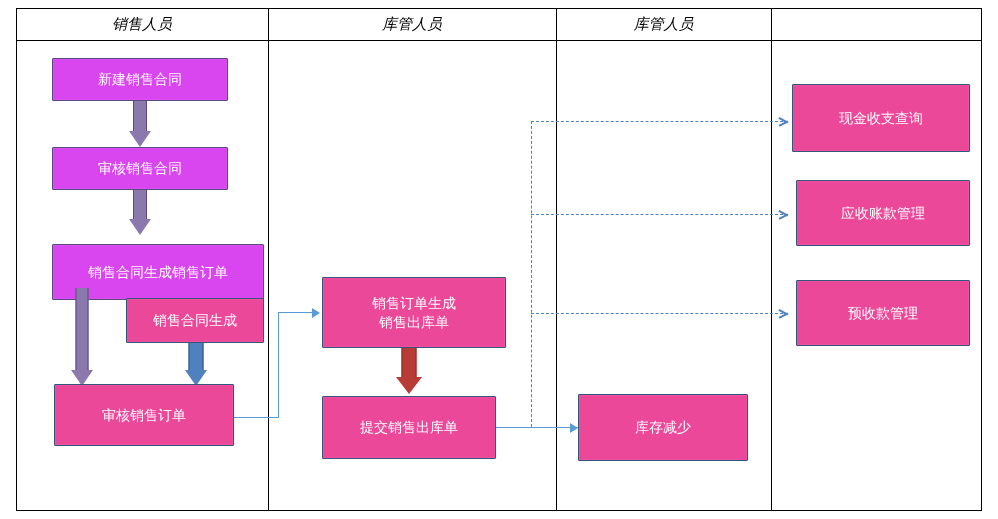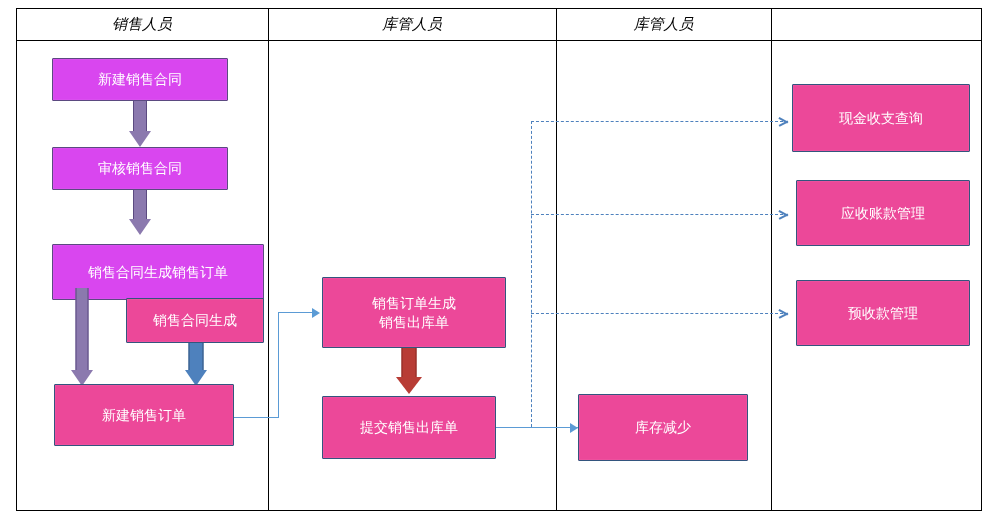--- a/index.html
+++ b/index.html
@@ -97,21 +97,21 @@
   <div class="node blue" style="left:126px;top:298px;width:138px;height:45px">
     <span>销售合同生成</span>
   </div>
 
   <div class="barrow blue" style="left:183px;top:343px;width:26px;height:43px">
     <div class="shaft" style="top:0;width:13px;height:27px"></div>
     <div class="head" style="top:27px;border-top-width:16px"></div>
   </div>
 
   <div class="node blue" style="left:54px;top:384px;width:180px;height:62px">
-    <span>新建销售订单</span>
+    <span>审核销售订单</span>
   </div>
 
   <div class="ln lnh" style="left:234px;top:417px;width:45px"></div>
   <div class="ln lnv" style="left:278px;top:312px;height:106px"></div>
   <div class="ln lnh" style="left:278px;top:312px;width:36px"></div>
   <div class="ahead" style="left:312px;top:308px"></div>
 
   <div class="node blue" style="left:322px;top:277px;width:184px;height:71px;flex-direction:column">
     <span>销售订单生成</span>
     <span>销售出库单</span>

